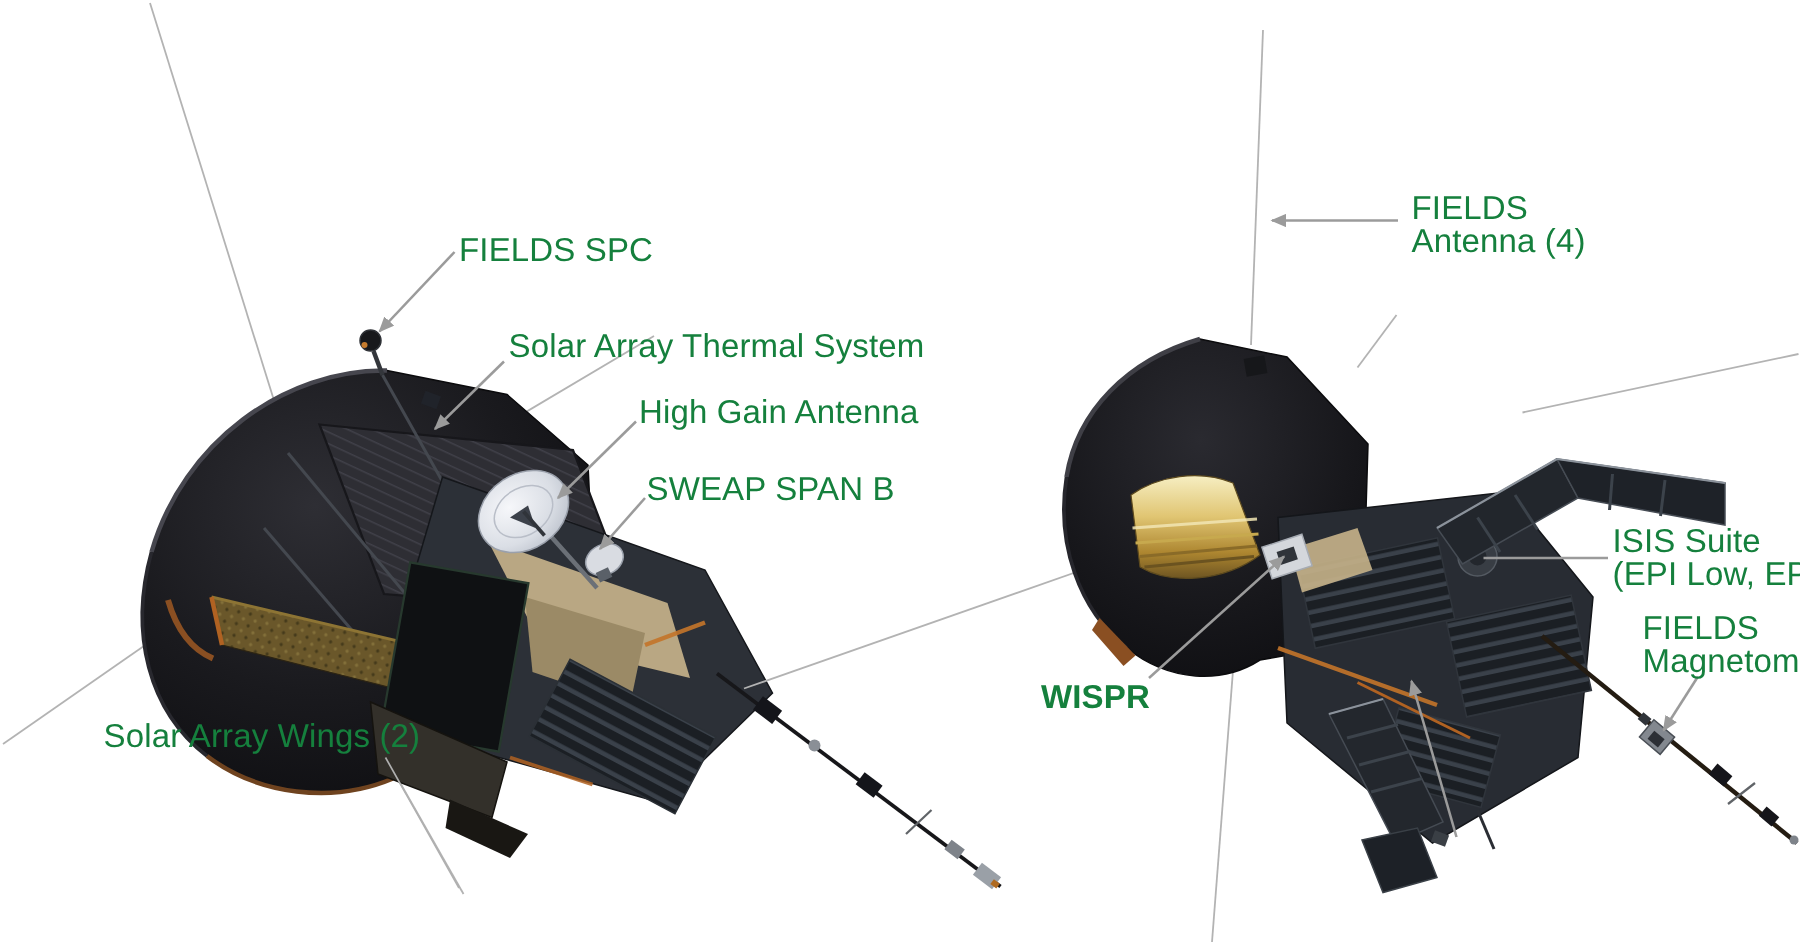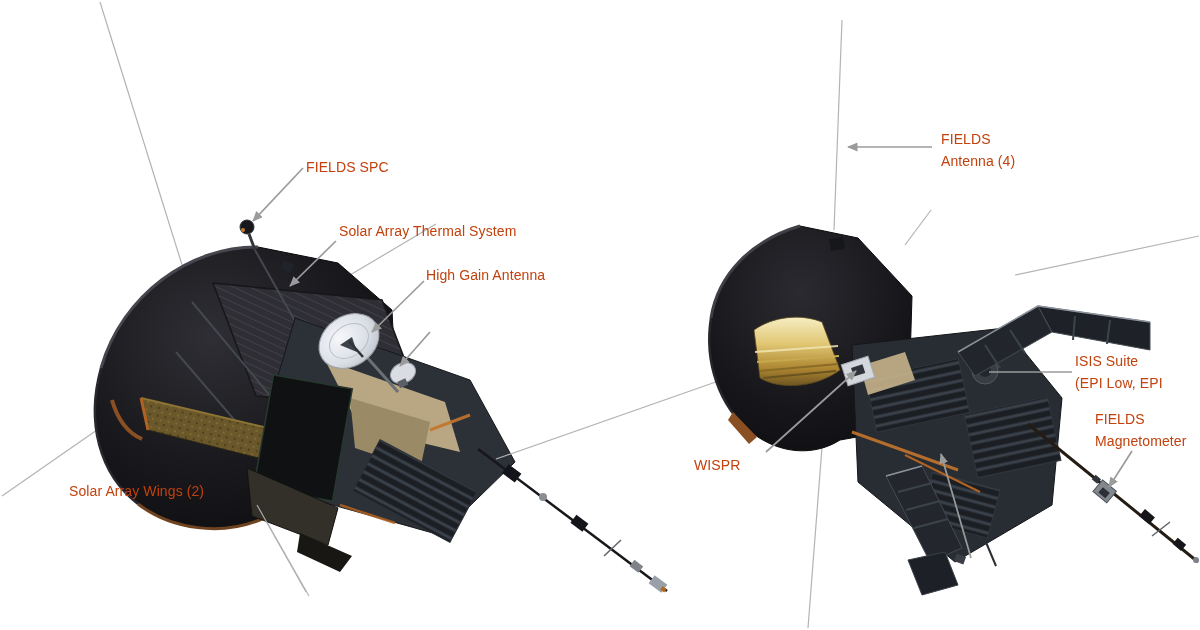--- a/index.html
+++ b/index.html
@@ -1,30 +1,30 @@
 <!DOCTYPE html>
 <html><head>
 <meta charset="utf-8">
 <style>
   html,body{margin:0;padding:0;background:#fff;}
   .stage{position:relative;width:1200px;height:630px;overflow:hidden;background:#ffffff;
          font-family:"Liberation Sans", sans-serif;}
   .art{position:absolute;left:0;top:0;}
-  .label{position:absolute;color:#c2410c;font-size:14px;line-height:22px;
+  .label{position:absolute;color:#15803d;font-size:22px;line-height:22px;
          white-space:pre-line;letter-spacing:0.1px;}
   .lbl-sweap-spc{left:306px;top:156px;}
   .lbl-cooling{left:339px;top:220px;}
   .lbl-hga{left:426px;top:264px;text-align:center;}
   .lbl-span-b{left:431px;top:315px;}
   .lbl-tps{left:13px;top:276px;width:105px;text-align:right;}
   .lbl-wings{left:69px;top:480px;}
   .lbl-fields-ant{left:941px;top:128px;}
   .lbl-isis{left:1075px;top:350px;width:200px;}
   .lbl-mag{left:1095px;top:408px;width:200px;}
-  .lbl-wispr{left:694px;top:454px;}
+  .lbl-wispr{left:694px;top:454px;font-weight:bold;}
   .lbl-span-a{left:959px;top:562px;}
 </style>
 </head>
 <body>
 
 <div class="stage">
 
   <svg class="art" width="1200" height="630" viewBox="0 0 1200 630">
     <defs>
       <marker id="ah" markerWidth="11" markerHeight="9" refX="9.5" refY="4.5" orient="auto" markerUnits="userSpaceOnUse">
@@ -234,20 +234,21 @@
       <line x1="971" y1="558" x2="941" y2="454" marker-end="url(#ah)"></line>
       <line x1="1132" y1="451" x2="1109" y2="487" marker-end="url(#ah)"></line>
       <line x1="1072" y1="372" x2="989" y2="372"></line>
       <line x1="257" y1="505" x2="306" y2="592" stroke="#b0b0b0" stroke-width="1.1"></line>
     </g>
   </svg>
 
   <div class="label lbl-sweap-spc">FIELDS SPC</div>
   <div class="label lbl-cooling">Solar Array Thermal System</div>
   <div class="label lbl-hga">High Gain Antenna</div>
+  <div class="label lbl-span-b">SWEAP SPAN B</div>
   <div class="label lbl-wings">Solar Array Wings (2)</div>
   <div class="label lbl-fields-ant">FIELDS
 Antenna (4)</div>
   <div class="label lbl-isis">ISIS Suite
 (EPI Low, EPI</div>
   <div class="label lbl-mag">FIELDS
 Magnetometer</div>
   <div class="label lbl-wispr">WISPR</div>
 
 </div>

